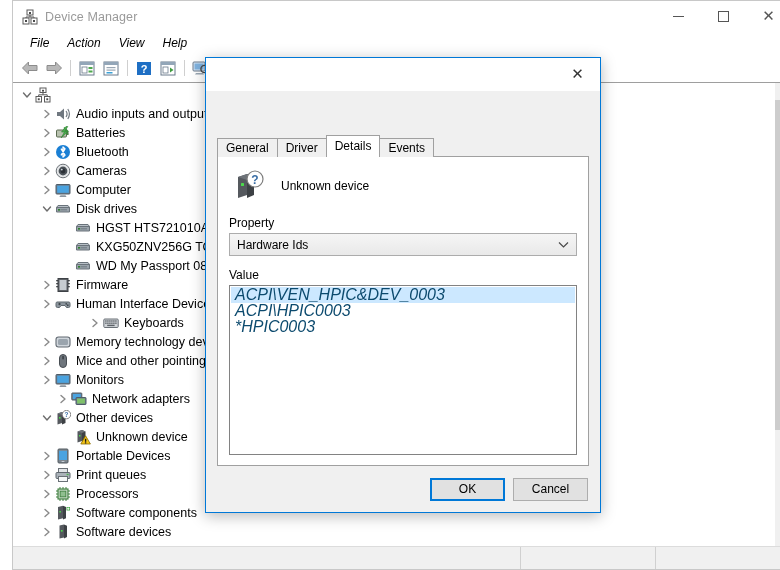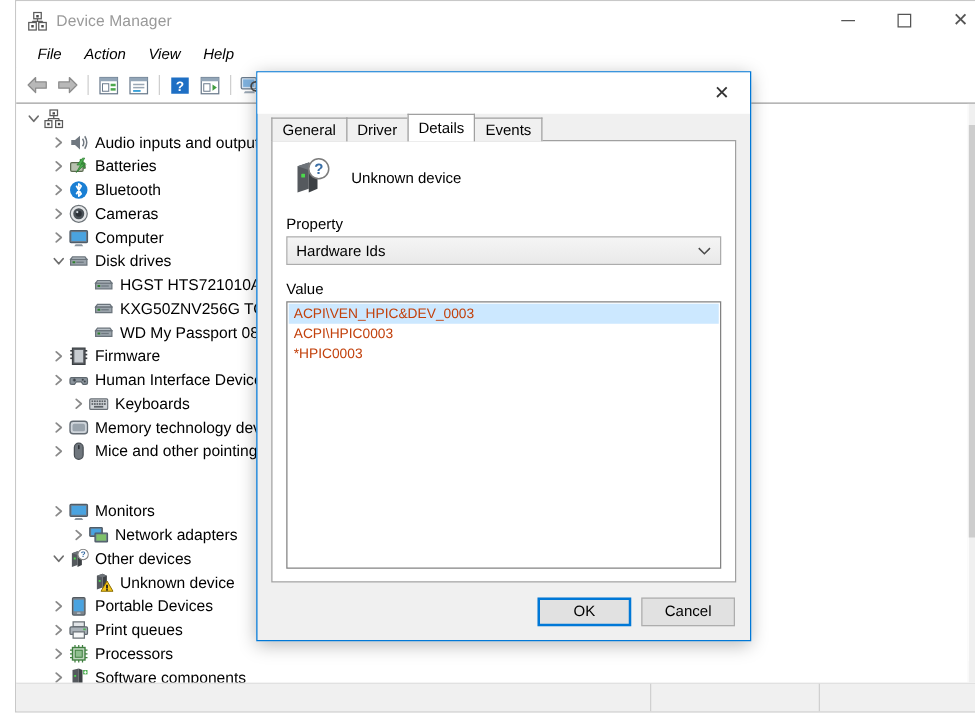--- a/index.html
+++ b/index.html
@@ -212,20 +212,21 @@
   }
 
   
   #tabs {
     display: flex;
     align-items: flex-end;
     height: 22px;
     position: relative;
     z-index: 2;
     margin-bottom: 0;
+    margin-top: 44px;
   }
   .tab {
     height: 19px;
     padding: 0 8px;
     font-size: 12px;
     line-height: 18px;
     background: #f0f0f0;
     border: 1px solid #a0a0a0;
     border-bottom: none;
     color: #000;
@@ -292,24 +293,25 @@
   #value-list {
     flex: 1;
     border: 1px solid #828282;
     background: #ffffff;
     padding: 1px;
     overflow: hidden;
   }
   .value-row {
     height: 16px;
     line-height: 16px;
-    font-size: 11px;
+    font-size: 16px;
     padding-left: 4px;
-    color: #c2410c;
+    color: #0c4a6e;
     white-space: nowrap;
+    font-style: italic;
   }
   .value-row.selected { background: #cce8ff; }
 
   #dlg-footer {
     height: 46px;
     display: flex;
     align-items: center;
     justify-content: flex-end;
     padding-right: 12px;
     flex: none;
@@ -577,21 +579,21 @@
           </span>
           <span class="tico"><svg width="16" height="16" viewBox="0 0 16 16">
               <path d="M2 6 L14 6 Q15 6 15 7.5 L15 10 Q15 11.5 13.5 11.5 L11.5 11.5 L10 9.5 L6 9.5 L4.5 11.5 L2.5 11.5 Q1 11.5 1 10 L1 7.5 Q1 6 2 6 Z" fill="#8d969e" stroke="#5f686f"></path>
               <rect x="3.2" y="7.6" width="2.6" height="0.9" fill="#3e454b"></rect>
               <rect x="3.9" y="6.9" width="1.2" height="2.3" fill="#3e454b"></rect>
               <circle cx="11.2" cy="7.8" r="0.85" fill="#3e454b"></circle>
               <circle cx="12.8" cy="9.2" r="0.85" fill="#3e454b"></circle>
             </svg></span>
           <span class="tlabel">Human Interface Devices</span>
         </div>
-        <div class="tree-row" style="padding-left: 42px;">
+        <div class="tree-row" style="padding-left: 42px; margin-left: 32px;">
           <span class="chev">
             <svg width="10" height="10" viewBox="0 0 10 10">
               <path d="M3 1.5 L7 5 L3 8.5" fill="none" stroke="#8a8a8a" stroke-width="1.4" stroke-linecap="round" stroke-linejoin="round"></path>
             </svg>
           </span>
           <span class="tico"><svg width="16" height="16" viewBox="0 0 16 16">
               <rect x="0.8" y="4" width="14.4" height="8.5" rx="1" fill="#cfd3d7" stroke="#6a7077"></rect>
               <rect x="2.2" y="5.3" width="1.4" height="1.4" fill="#5c6167"></rect>
               <rect x="4.2" y="5.3" width="1.4" height="1.4" fill="#5c6167"></rect>
               <rect x="6.2" y="5.3" width="1.4" height="1.4" fill="#5c6167"></rect>
@@ -625,21 +627,21 @@
             <svg width="10" height="10" viewBox="0 0 10 10">
               <path d="M3 1.5 L7 5 L3 8.5" fill="none" stroke="#8a8a8a" stroke-width="1.4" stroke-linecap="round" stroke-linejoin="round"></path>
             </svg>
           </span>
           <span class="tico"><svg width="16" height="16" viewBox="0 0 16 16">
               <rect x="4.5" y="1.5" width="7" height="13" rx="3.5" fill="#6f767d" stroke="#474d53"></rect>
               <rect x="7.4" y="3" width="1.3" height="3.4" rx="0.6" fill="#2e3338"></rect>
             </svg></span>
           <span class="tlabel">Mice and other pointing devices</span>
         </div>
-        <div class="tree-row" style="padding-left: 26px; margin-top: 29px;">
+        <div class="tree-row" style="padding-left: 26px;">
           <span class="chev">
             <svg width="10" height="10" viewBox="0 0 10 10">
               <path d="M3 1.5 L7 5 L3 8.5" fill="none" stroke="#8a8a8a" stroke-width="1.4" stroke-linecap="round" stroke-linejoin="round"></path>
             </svg>
           </span>
           <span class="tico"><svg width="16" height="16" viewBox="0 0 16 16">
               <rect x="1" y="2.5" width="14" height="9.5" rx="0.8" fill="#6d7d8c" stroke="#4f5c68"></rect>
               <rect x="2.2" y="3.7" width="11.6" height="7.1" fill="#4aa3e0"></rect>
               <path d="M5.5 13.3 L10.5 13.3 L11.6 15 L4.4 15 Z" fill="#8b959e"></path>
             </svg></span>

